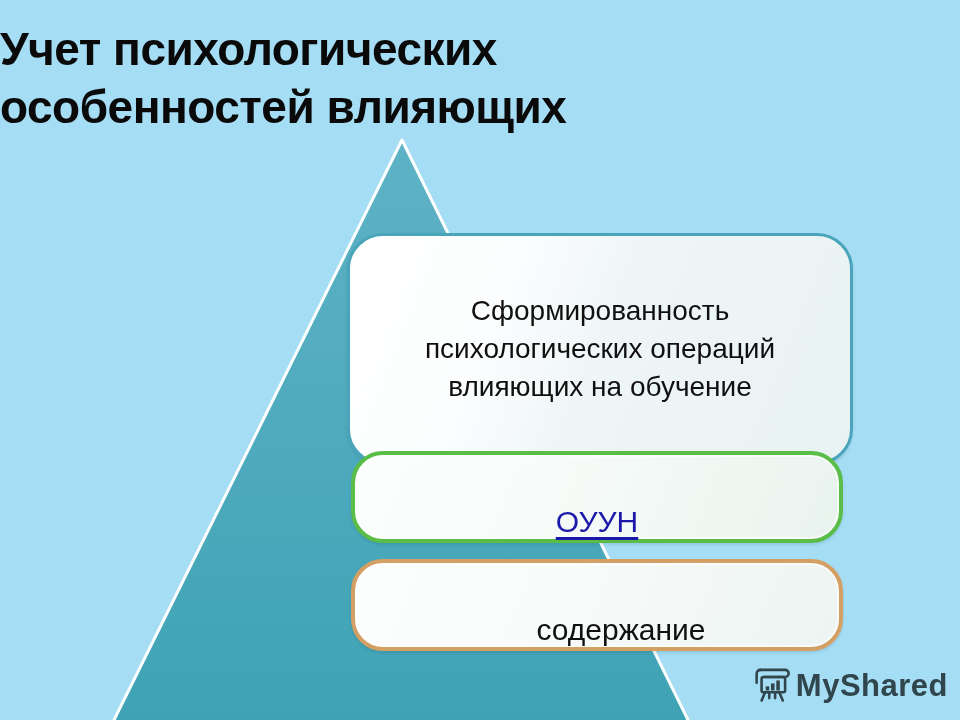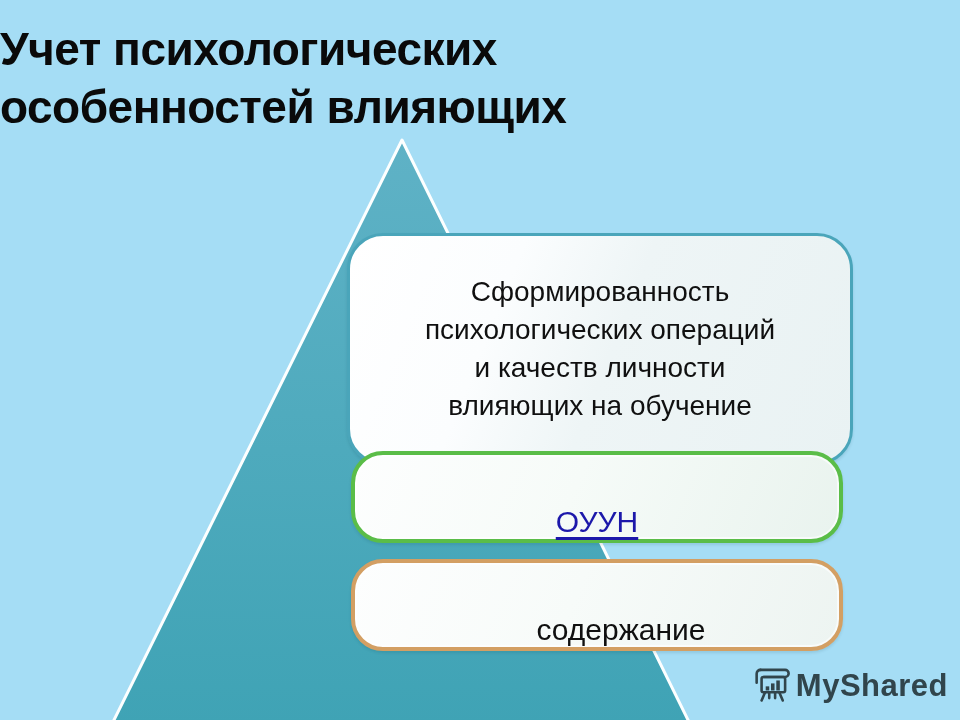--- a/index.html
+++ b/index.html
@@ -74,21 +74,20 @@
   </svg>
 
   <div class="title">
     <div>Учет психологических</div>
     <div>особенностей влияющих</div>
   </div>
 
   <div class="main-box">
     <div class="line">Сформированность</div>
     <div class="line">психологических операций</div>
-    <div class="line">и качеств личности</div>
     <div class="line">влияющих на обучение</div>
   </div>
 
   <div class="pill pill-green">
     <a class="oun-link">ОУУН</a>
   </div>
 
   <div class="pill pill-orange">
     <span class="content-label">содержание</span>
   </div>

